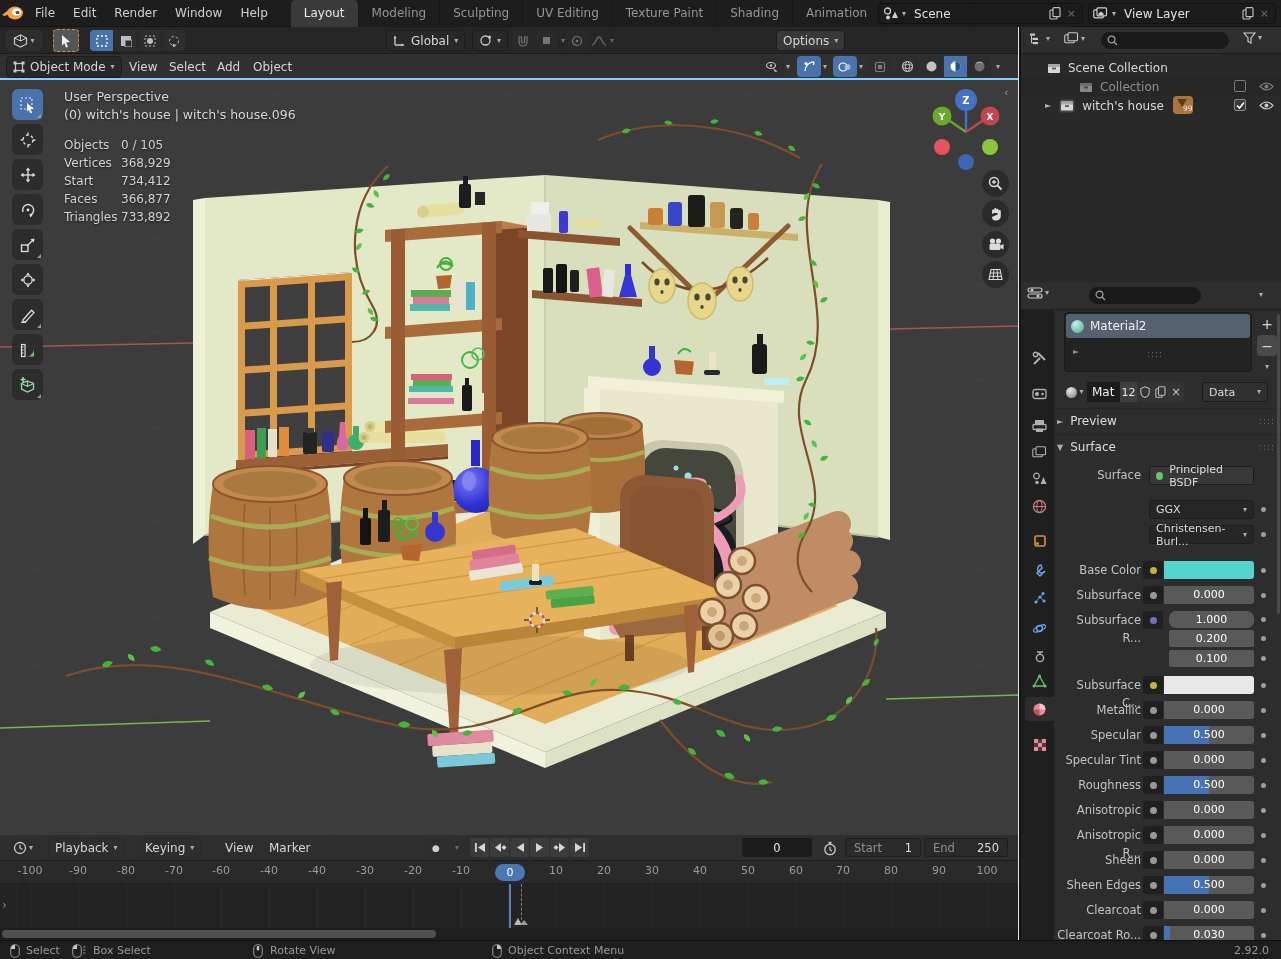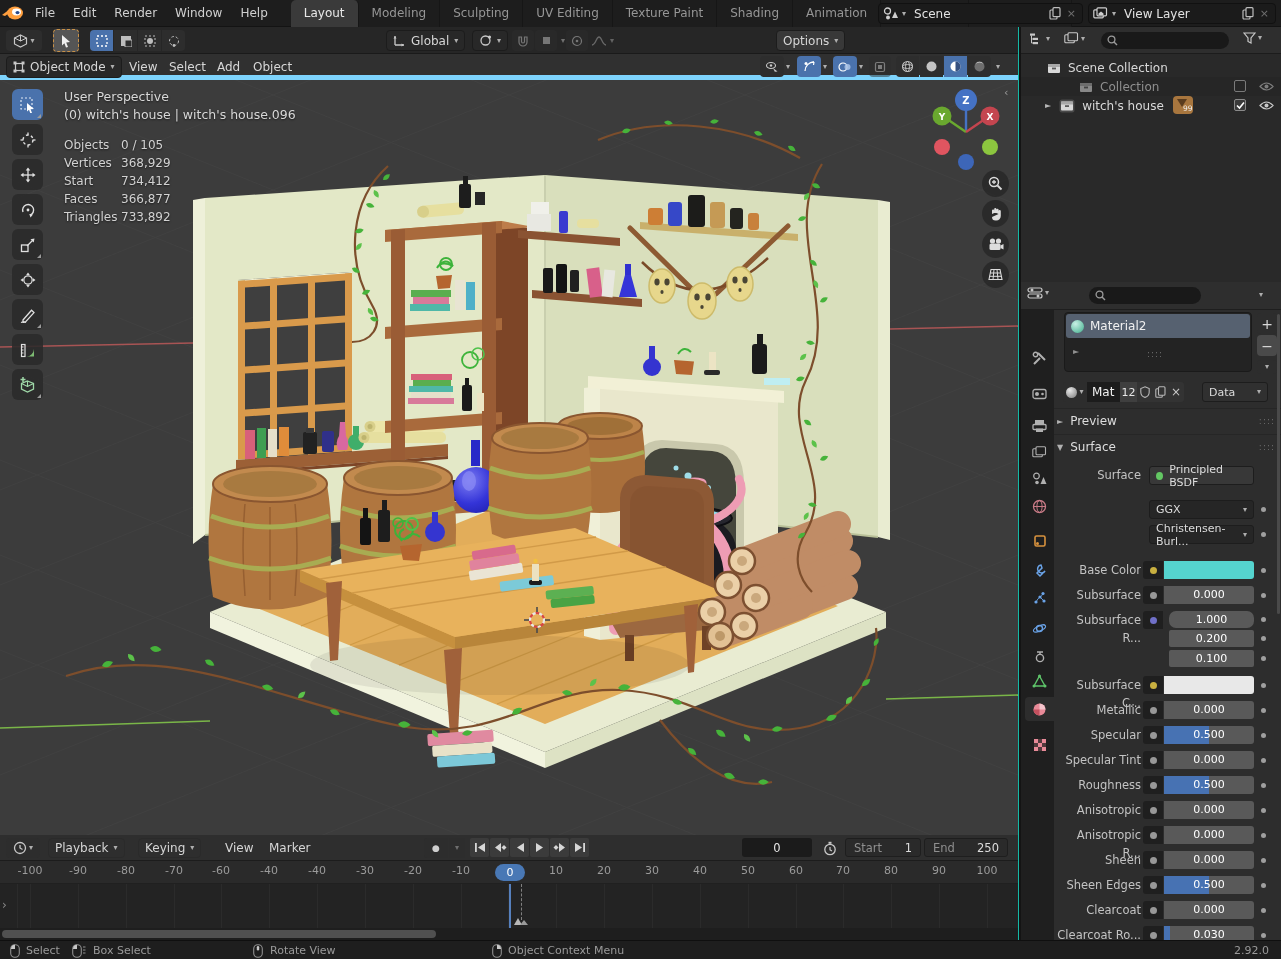--- a/index.html
+++ b/index.html
@@ -1,36 +1,36 @@
 <!DOCTYPE html>
 <html><head>
 <meta charset="utf-8">
 <style>
   *{margin:0;padding:0;box-sizing:border-box;font-family:"DejaVu Sans","Liberation Sans",sans-serif;}
   html,body{background:#111;}
-  .app{position:relative;width:1281px;height:959px;background:#14b8a6;overflow:hidden;font-size:12px;color:#d4d4d4;-webkit-user-select:none;user-select:none;}
+  .app{position:relative;width:1281px;height:959px;background:#e5e5e5;overflow:hidden;font-size:12px;color:#d4d4d4;-webkit-user-select:none;user-select:none;}
   .abs{position:absolute;}
   .chev{font-size:8px;color:#aeaeae;line-height:1;}
   .dim{color:#8f8f8f;}
   
   .topbar{position:absolute;left:0;top:0;width:1281px;height:27px;background:#1d1d1d;border-bottom:1px solid #131313;display:flex;align-items:center;}
   .menu-item{padding:0 9px;height:27px;line-height:27px;color:#d0d0d0;cursor:default;}
   .ws-tabs{display:flex;height:27px;margin-left:14px;}
   .ws-tab{padding:0 13px;height:27px;line-height:27px;color:#969696;border-right:1px solid #161616;background:#1d1d1d;}
   .ws-tab.active{background:#3a3a3a;color:#e8e8e8;border-radius:5px 5px 0 0;}
   .id-widget{position:absolute;top:3px;height:21px;background:#1b1b1b;border:1px solid #111;border-radius:4px;display:flex;align-items:center;padding:0 4px;gap:4px;}
   .id-widget .name{flex:1;color:#e2e2e2;padding-left:4px;}
   .xbtn{color:#6f6f6f;font-size:11px;padding:0 2px;}
   
   .icon-btn{display:inline-flex;align-items:center;justify-content:center;gap:2px;background:#2d2d2d;border-radius:4px;}
   .blue{background:#4a72ac !important;}
   svg.ic{display:block;}
   
   .row-tools{position:absolute;left:0;top:27px;width:1018px;height:27px;background:#262626;border-bottom:1px solid #1a1a1a;}
-  .row-vphead{position:absolute;left:0;top:54px;width:1018px;height:26px;background:#303030;border-bottom:5px solid #7dd3fc;}
+  .row-vphead{position:absolute;left:0;top:54px;width:1018px;height:26px;background:#303030;border-bottom:2px solid #7dd3fc;}
   .hmenu{position:absolute;top:0;height:26px;line-height:26px;padding:0 7px;color:#d6d6d6;}
   .ddbtn{position:absolute;display:flex;align-items:center;gap:5px;background:#282828;border:1px solid #1c1c1c;border-radius:4px;padding:0 6px;color:#d6d6d6;}
   
   .vp{position:absolute;left:0;top:80px;width:1018px;height:755px;background:#3c3c3c;overflow:hidden;}
   .vp-overlay-text{position:absolute;left:64px;top:8px;color:#d8d8d8;font-size:12.5px;line-height:18px;text-shadow:0 1px 2px rgba(0,0,0,.55);}
   .vp-stats{position:absolute;left:64px;top:56px;color:#d2d2d2;font-size:12px;line-height:18px;text-shadow:0 1px 2px rgba(0,0,0,.55);}
   .vp-stats .srow{display:flex;}
   .vp-stats .sl{width:57px;}
   .tbar{position:absolute;left:12px;top:9px;display:flex;flex-direction:column;gap:4px;}
   .tbtn{width:31px;height:31px;border-radius:6px;background:rgba(42,42,42,.88);display:flex;align-items:center;justify-content:center;position:relative;}

